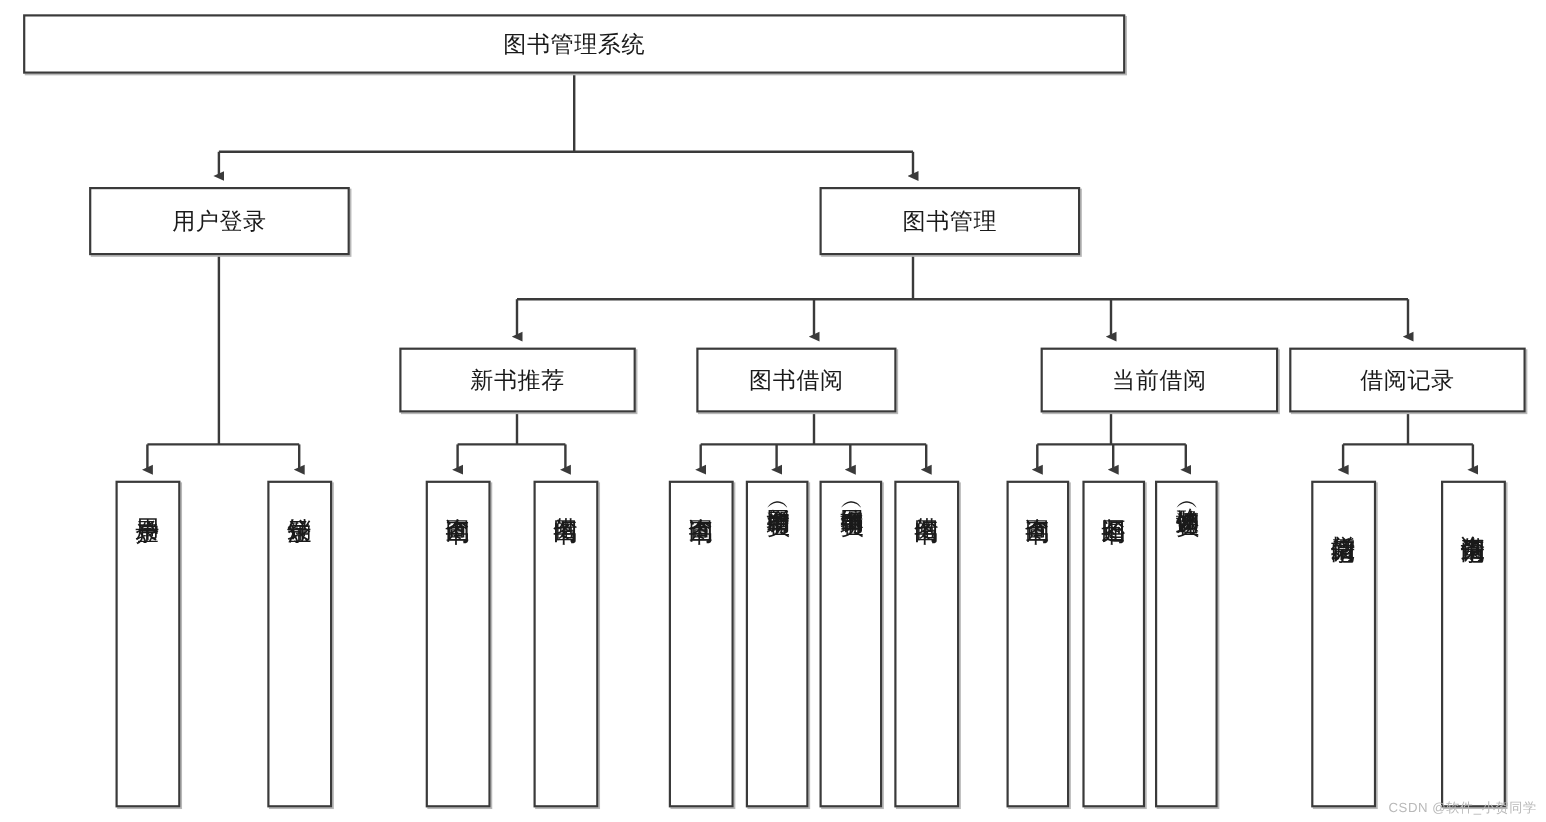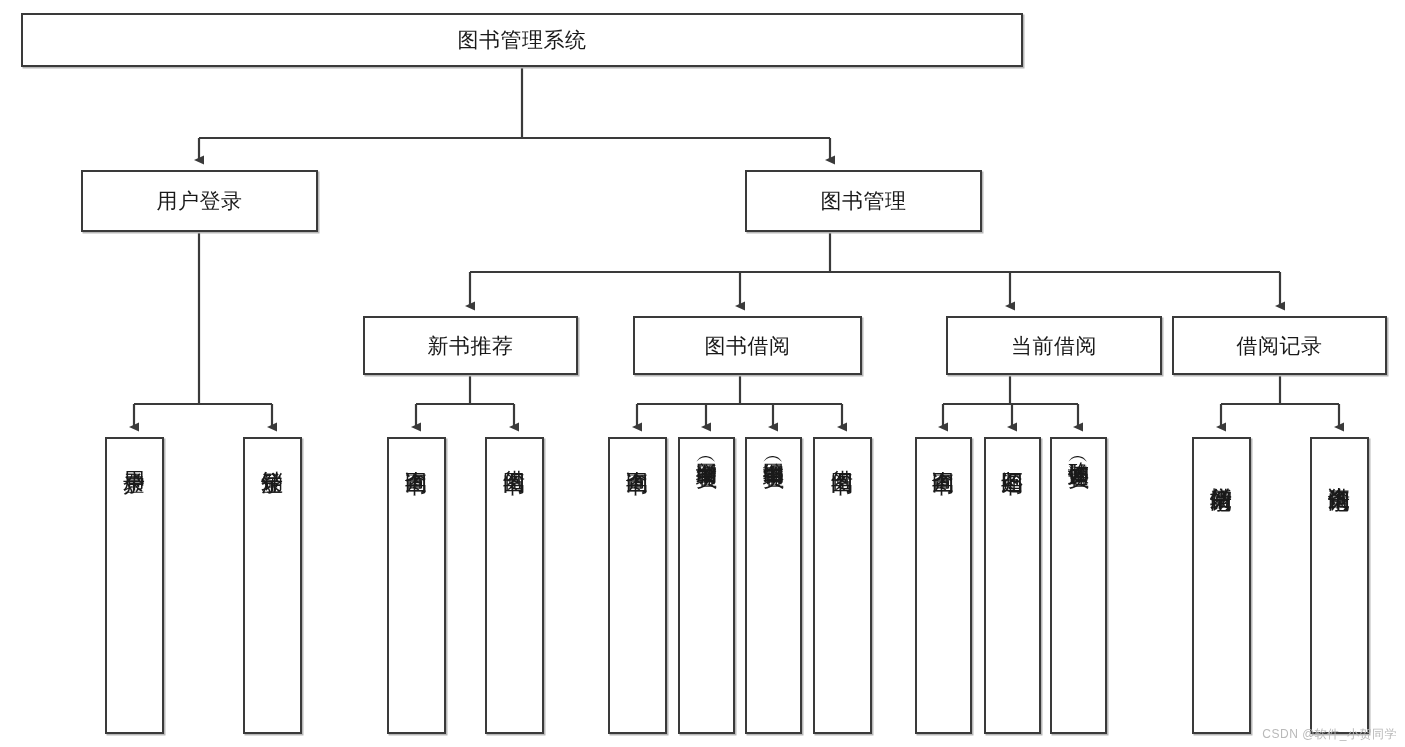--- a/index.html
+++ b/index.html
@@ -123,21 +123,21 @@
   <div class="node horiz" style="left:81px; top:170px; width:237px; height:62px;">
     <span>用户登录</span>
   </div>
   <div class="node horiz" style="left:745px; top:170px; width:237px; height:62px;">
     <span>图书管理</span>
   </div>
 
   <div class="node horiz" style="left:363px; top:316px; width:215px; height:59px;">
     <span>新书推荐</span>
   </div>
-  <div class="node horiz" style="left:633px; top:316px; width:229px; height:59px;text-align:center;">
+  <div class="node horiz" style="left:633px; top:316px; width:182px; height:59px;text-align:center;">
     <span>图书借阅</span>
   </div>
   <div class="node horiz" style="left:946px; top:316px; width:216px; height:59px;">
     <span>当前借阅</span>
   </div>
   <div class="node horiz" style="left:1172px; top:316px; width:215px; height:59px;">
     <span>借阅记录</span>
   </div>
 
   <div class="node vert" style="left:105px; top:437px; width:59px; height:297px;">

